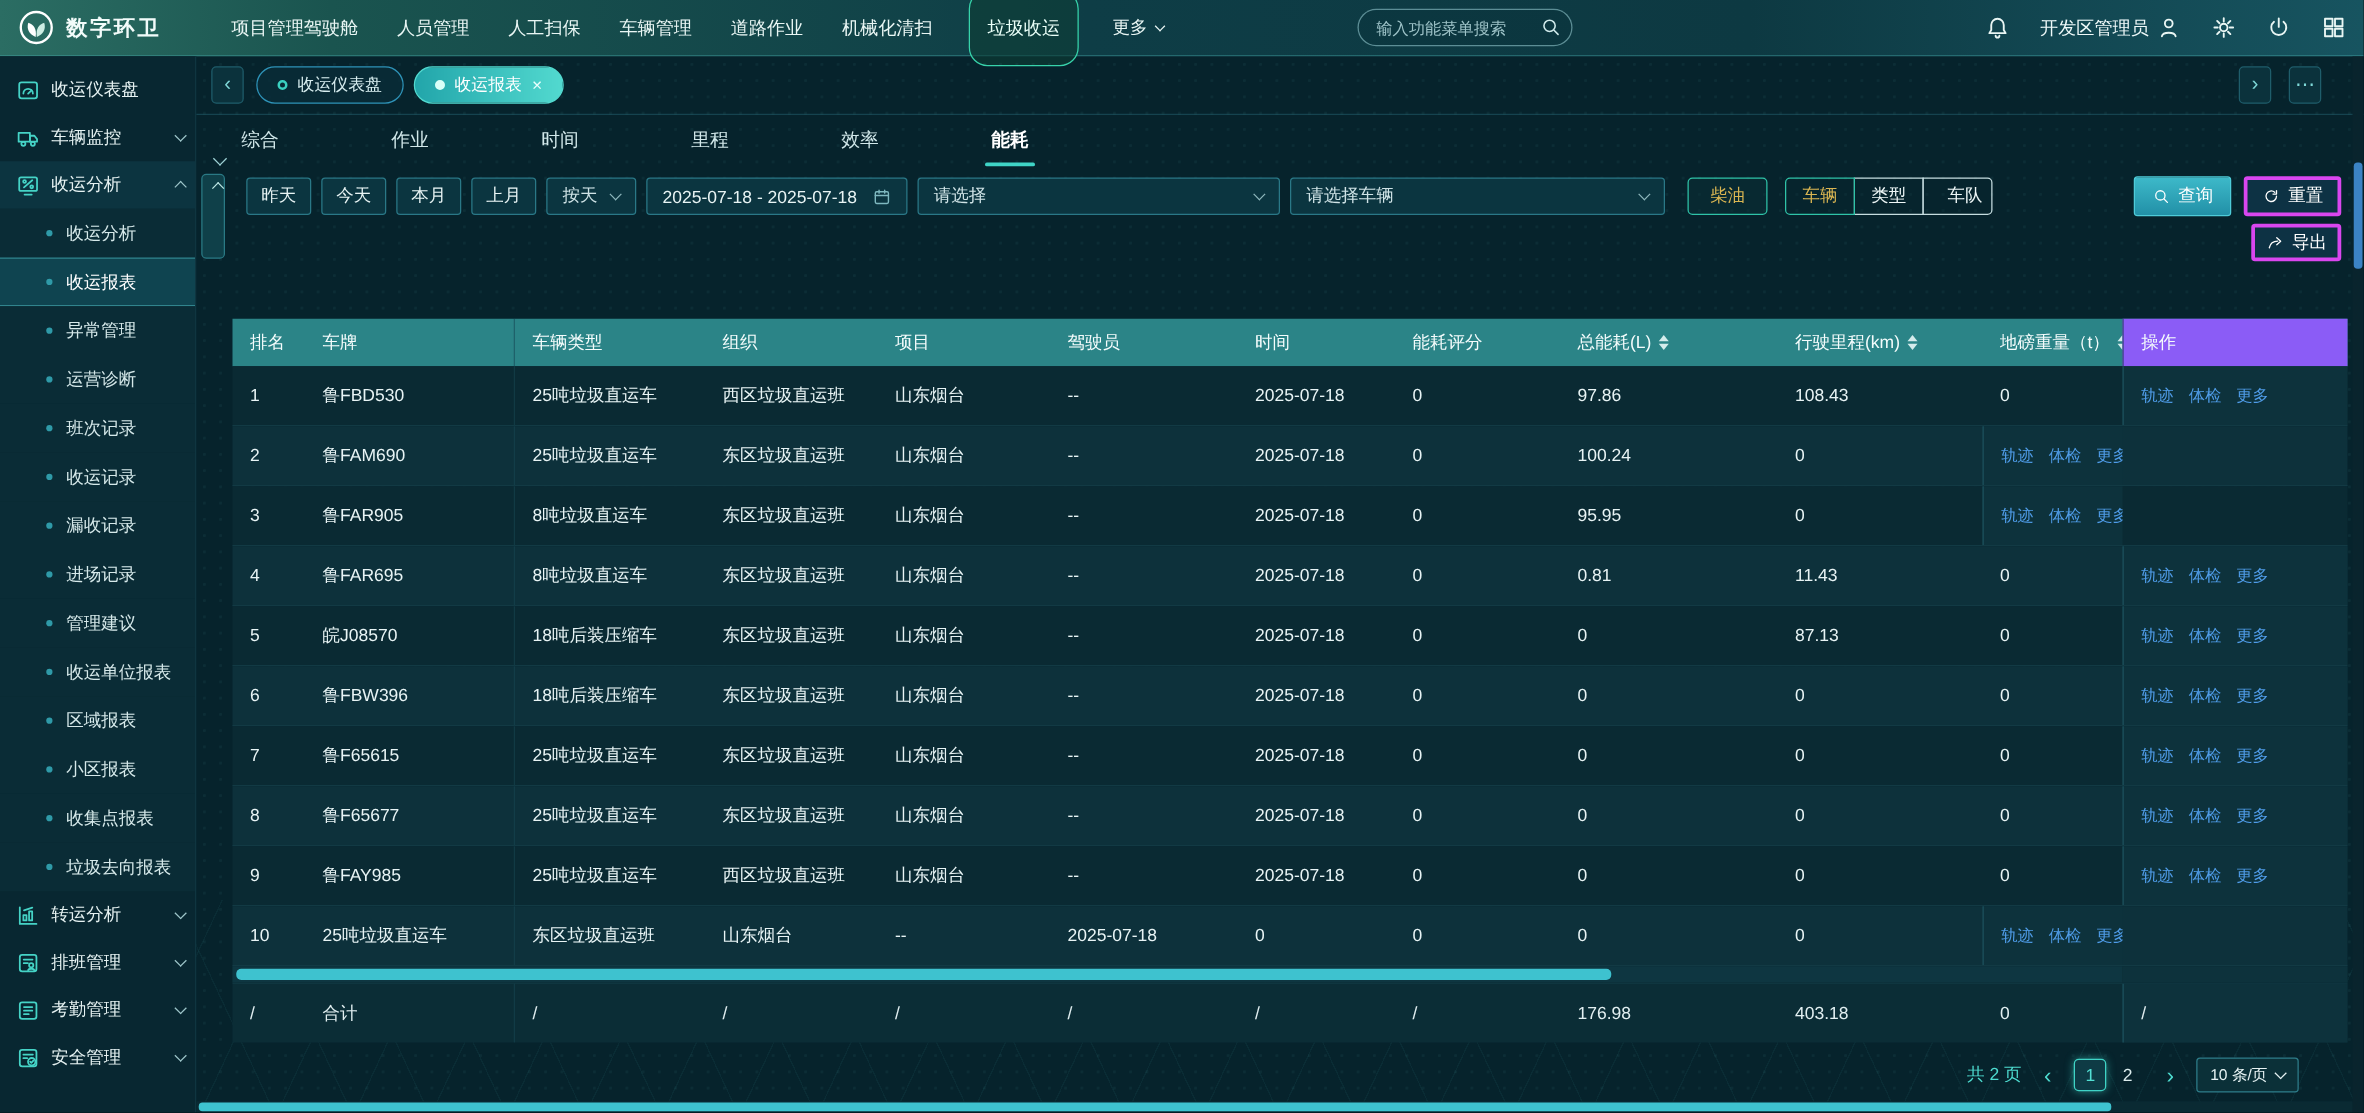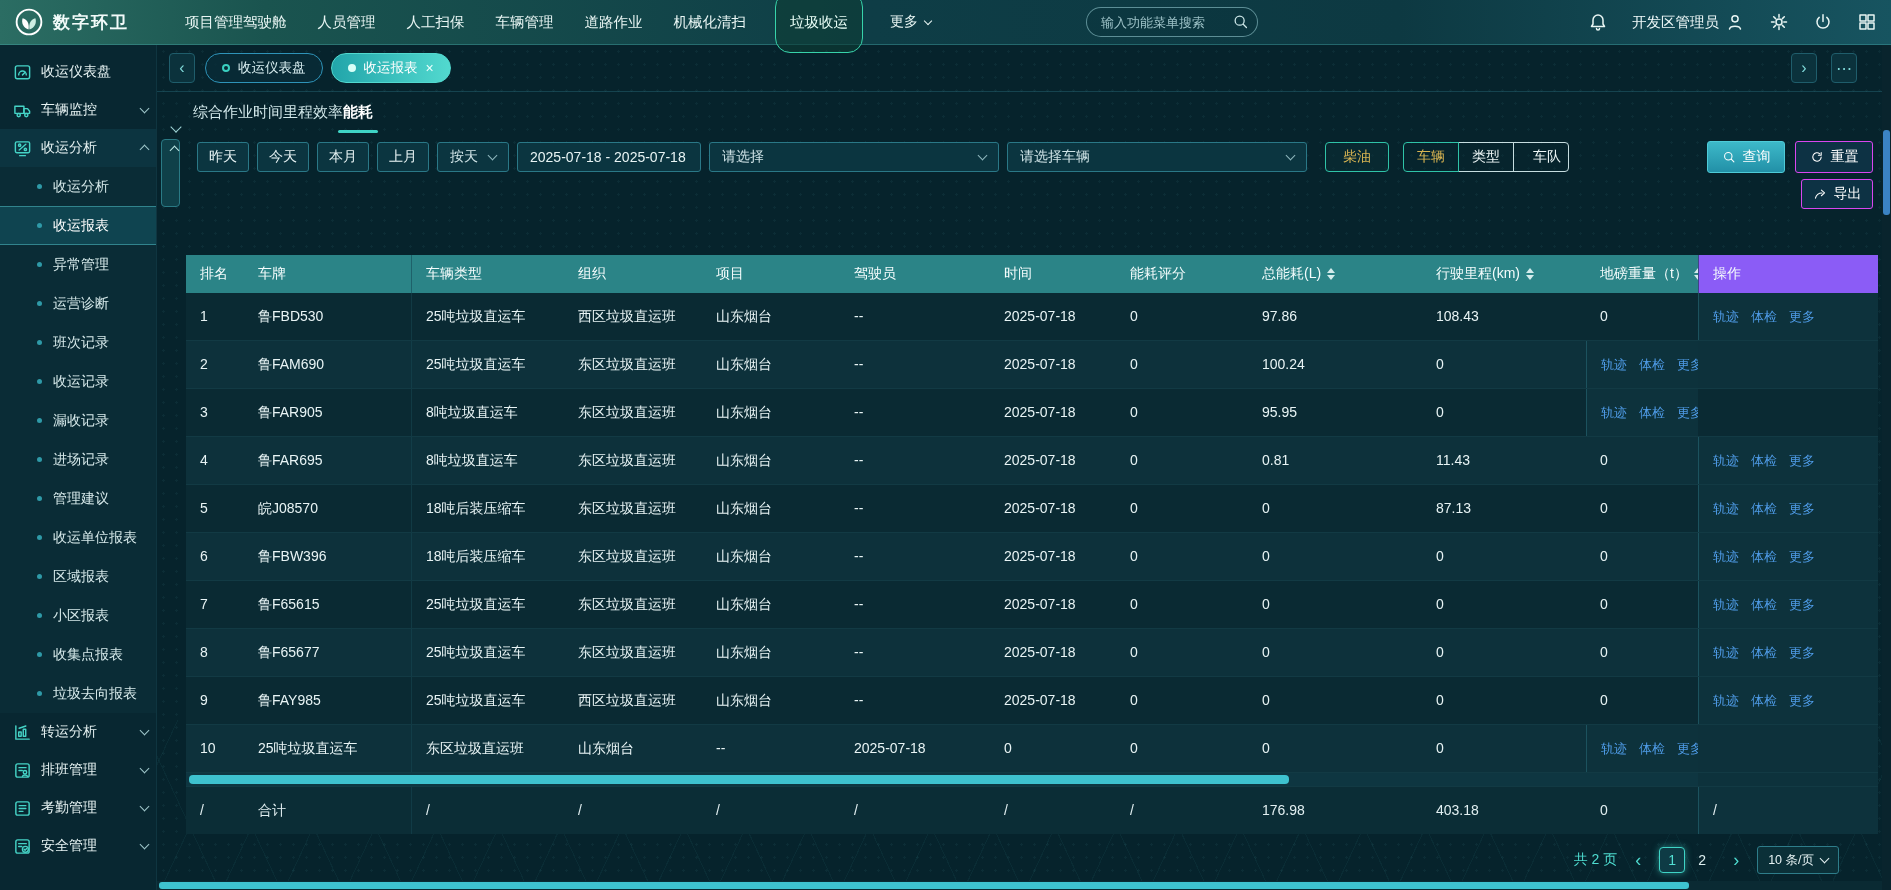--- a/index.html
+++ b/index.html
@@ -63,51 +63,51 @@
 .tab-pill{display:flex;align-items:center;gap:8px;height:30px;border-radius:15px;padding:0 16px;margin-right:8px;cursor:pointer;
   border:1px solid #2e93b8;background:rgba(9,44,56,.8);color:#d8eef0;font-size:13.5px;white-space:nowrap;}
 .tab-pill .pdot{width:8px;height:8px;border-radius:50%;border:2px solid #3ad0c0;}
 .tab-pill.active{background:linear-gradient(90deg,#22a5aa,#52d9cf);border-color:#52d9cf;color:#fff;}
 .tab-pill.active .pdot{border-color:#d8fff8;background:#d8fff8;}
 .tab-close{font-size:14px;color:#eafffd;cursor:pointer;line-height:1;}
 .tabbar-right{position:absolute;right:64px;top:8px;}
 .tabbar-more{position:absolute;right:24px;top:8px;}
 
 
-.subtabs{height:42px;display:flex;align-items:center;padding-left:36px;border-top:1px solid rgba(52,130,145,.35);}
+.subtabs{height:42px;display:flex;align-items:center;gap:90px;padding-left:36px;border-top:1px solid rgba(52,130,145,.35);}
 .subtab{position:relative;font-size:15px;color:#d2e8ea;cursor:pointer;white-space:nowrap;}
 .subtab.active{color:#ffffff;font-weight:bold;}
 .subtab.active::after{content:"";position:absolute;left:50%;transform:translateX(-50%);bottom:-11px;width:40px;height:3px;border-radius:2px;background:#3fd4c6;}
 
 
 .filters{margin-top:8px;display:flex;align-items:center;gap:8px;padding:0 18px 0 40px;height:32px;}
 .fbtn{height:30px;min-width:52px;padding:0 10px;display:inline-flex;align-items:center;justify-content:center;
   background:#0b3540;border:1px solid #2a7887;border-radius:3px;color:#e8f4f4;cursor:pointer;white-space:nowrap;}
 .fsel{height:30px;display:inline-flex;align-items:center;background:#0b3540;border:1px solid #2a7887;border-radius:3px;
   color:#cfe3e6;padding:0 12px;cursor:pointer;position:relative;white-space:nowrap;}
 .fsel .caret{margin-left:auto;color:#8fb8bd;}
 .f-gran{width:72px;}
-.f-date{width:184px;color:#e8f4f4;gap:8px;}
+.f-date{width:209px;color:#e8f4f4;gap:8px;}
 .f-date .icn{width:15px;height:15px;color:#7fb9c0;margin-left:auto;}
 .f-veh{width:300px;}
 .f-sel2{width:290px;}
 .fuel-btn{height:30px;width:64px;display:inline-flex;align-items:center;justify-content:center;border:1px solid #2fc3a8;
   border-radius:4px;color:#d9b552;background:rgba(10,48,54,.5);cursor:pointer;margin-left:10px;}
 .seg-group{display:flex;margin-left:6px;}
 .seg{height:30px;width:56px;display:inline-flex;align-items:center;justify-content:center;border:1px solid #c6dde0;
   color:#eef7f7;cursor:pointer;margin-left:-1px;background:rgba(10,40,50,.35);}
 .seg.first{border-radius:4px 0 0 4px;margin-left:0;}
 .seg.last{border-radius:0 4px 4px 0;padding-left:12px;}
 .seg.active{border-color:#2fc3a8;color:#d9b552;z-index:2;position:relative;}
 .filters-right{margin-left:auto;display:flex;gap:10px;}
 .btn-query{height:32px;width:78px;display:inline-flex;align-items:center;justify-content:center;gap:7px;border-radius:3px;
   background:linear-gradient(180deg,#3db9c9,#2290a7);color:#fff;cursor:pointer;border:1px solid #4ecbd8;}
 .btn-query .icn{width:14px;height:14px;}
 .btn-ghost-blue{height:32px;width:78px;display:inline-flex;align-items:center;justify-content:center;gap:7px;border-radius:3px;
-  background:#0d3244;border:1px solid #d946ef;color:#fff;cursor:pointer;}
+  background:#0d3244;border:3px solid #d946ef;color:#fff;cursor:pointer;}
 .btn-ghost-blue .icn{width:14px;height:14px;}
 .export-row{height:38px;position:relative;}
 .export-row .btn-ghost-blue{position:absolute;right:18px;top:6px;height:30px;width:72px;}
 
 
 .table{margin:44px 0 0 29px;width:1692px;}
 .grid12{display:grid;grid-template-columns:58px 168px 152px 138px 138px 150px 126px 132px 174px 164px 112px 180px;}
 .thead{background:#2b8487;height:38px;}
 .th{display:flex;align-items:center;padding-left:14px;font-size:14px;color:#f4fcfc;white-space:nowrap;overflow:hidden;}
 .th:nth-child(2){border-right:1px solid rgba(20,70,82,.55);}

